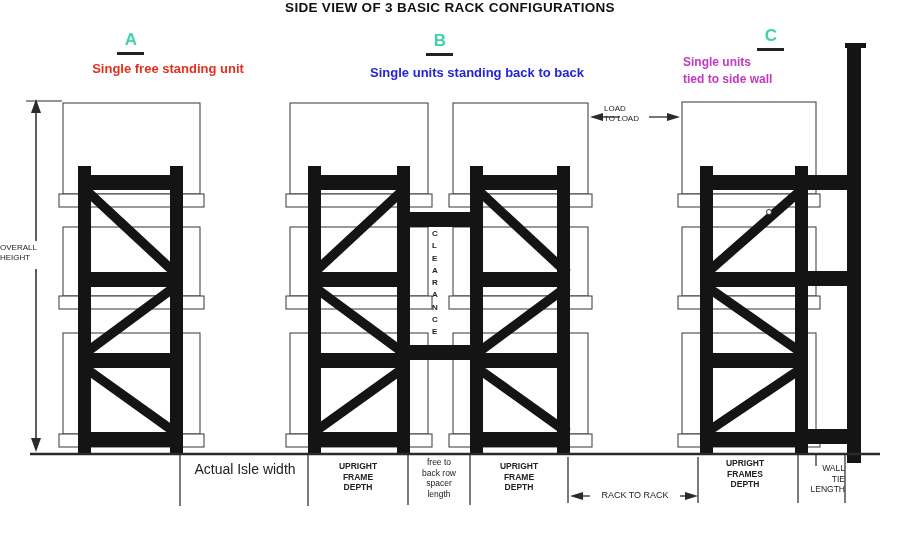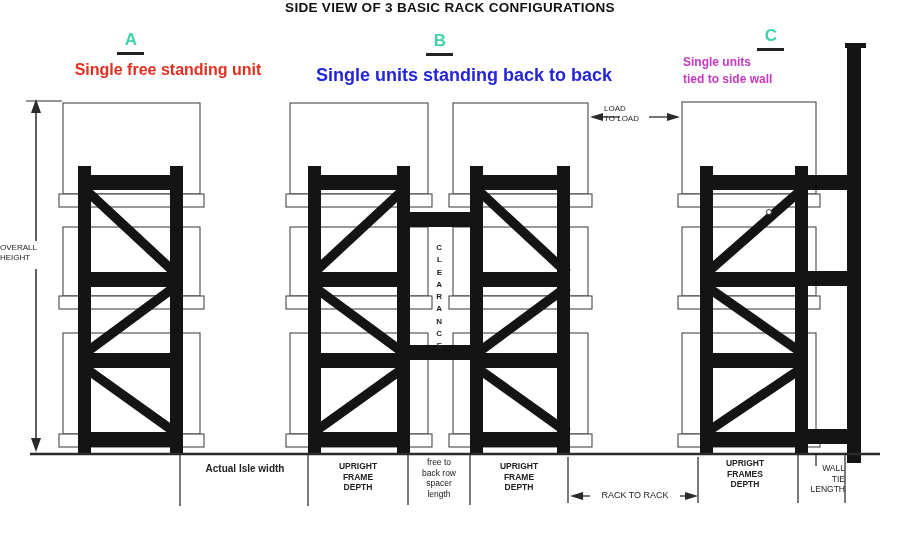--- a/index.html
+++ b/index.html
@@ -4,30 +4,30 @@
 <style>
   html,body{margin:0;padding:0;background:#fff;}
   #canvas{position:relative;width:900px;height:555px;background:#ffffff;overflow:hidden;
           font-family:"Liberation Sans",sans-serif;}
   #canvas svg{position:absolute;left:0;top:0;}
   .t{position:absolute;color:#1c1c1c;font-family:"Liberation Sans",sans-serif;white-space:nowrap;}
   .title{left:0;top:6;width:900px;text-align:center;font-size:13.5px;font-weight:bold;letter-spacing:.3px;color:#111;}
   .sec-letter{font-size:17px;font-weight:bold;color:#41d2ad;width:50px;text-align:center;}
   .sec-underline{position:absolute;height:3px;background:#222;}
   .cap{font-weight:bold;text-align:center;}
-  .cap-a{left:68px;top:61px;width:200px;font-size:16px;color:#e1301f;}
-  .cap-b{left:311px;top:65px;width:306px;font-size:18px;color:#2424d8;}
+  .cap-a{left:68px;top:61px;width:200px;font-size:13px;color:#e1301f;}
+  .cap-b{left:324px;top:65px;width:306px;font-size:13px;color:#2424d8;}
   .cap-c{left:683px;top:54px;width:170px;font-size:12px;color:#c438c2;text-align:left;line-height:17px;white-space:normal;}
   .dim{font-size:8px;line-height:10px;text-align:left;color:#222;}
   .lbl-oh{left:0;top:243px;width:60px;background:#fff;}
   .lbl-ltl{left:604px;top:104px;width:60px;line-height:9.5px;}
-  .lbl-clearance{left:432px;top:242px;width:10px;font-size:8px;font-weight:bold;line-height:12.3px;
-                 text-align:right;word-break:break-all;white-space:normal;color:#222;}
+  .lbl-clearance{left:432px;top:228px;width:10px;font-size:8px;font-weight:bold;line-height:12.3px;
+                 text-align:left;word-break:break-all;white-space:normal;color:#222;}
   .bot{font-size:8.5px;line-height:10.5px;text-align:center;color:#222;font-weight:600;}
-  .lbl-aisle{left:182px;top:464px;width:126px;font-size:10px;font-weight:bold;}
+  .lbl-aisle{left:182px;top:464px;width:126px;font-size:14px;font-weight:normal;}
   .lbl-ufd-l{left:309px;top:461px;width:98px;}
   .lbl-b2b{left:408px;top:457px;width:62px;font-weight:normal;}
   .lbl-ufd-r{left:470px;top:461px;width:98px;}
   .lbl-rtr{left:588px;top:490px;width:94px;font-size:9px;font-weight:normal;}
   .lbl-ufd-c{left:697px;top:458px;width:96px;}
   .lbl-wtl{left:798px;top:463px;width:47px;font-weight:normal;text-align:right;}
 </style>
 </head>
 <body>
 

